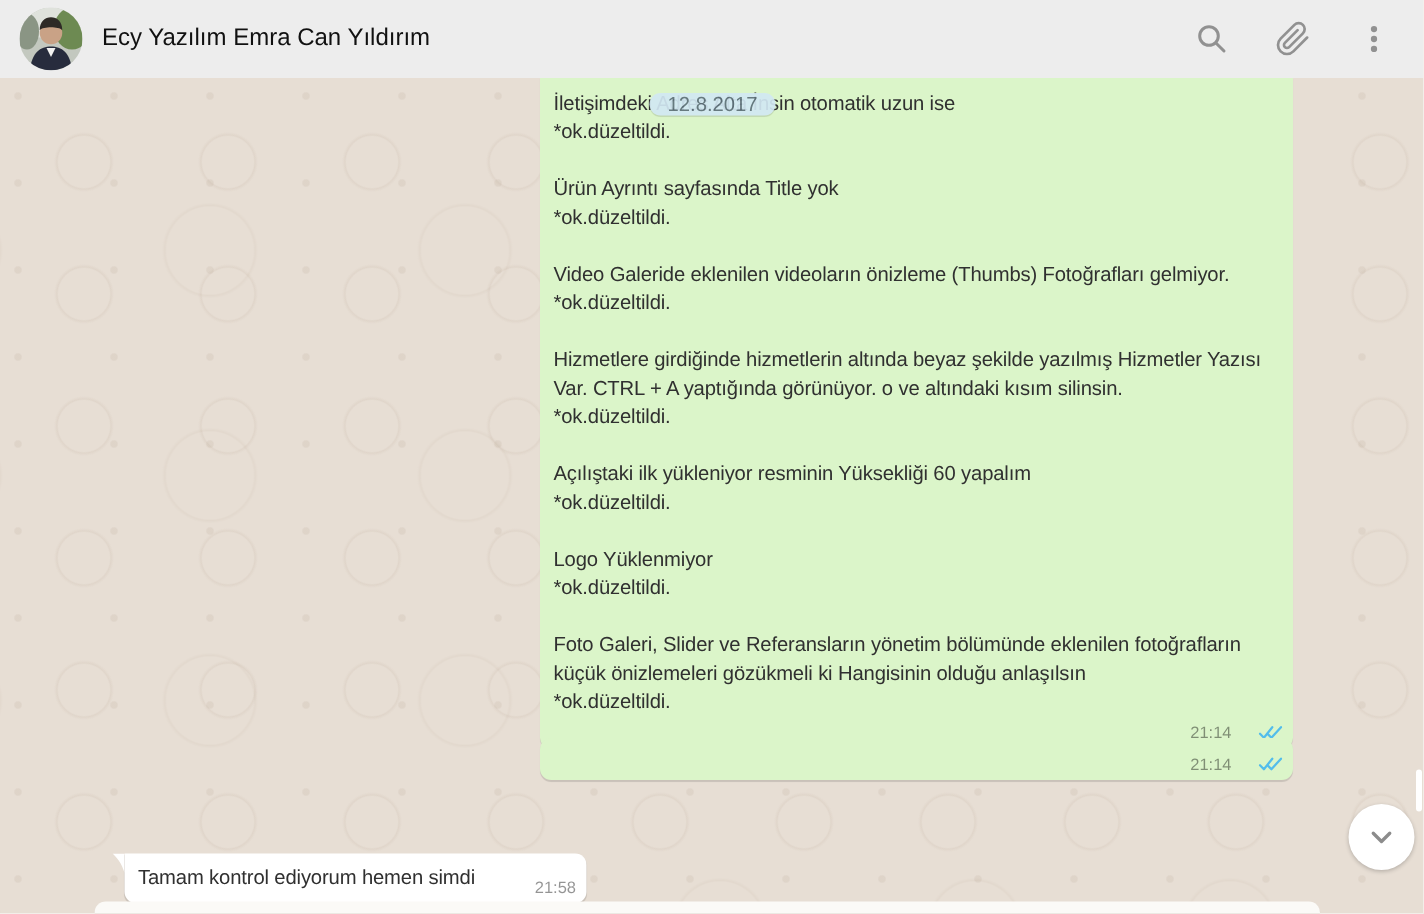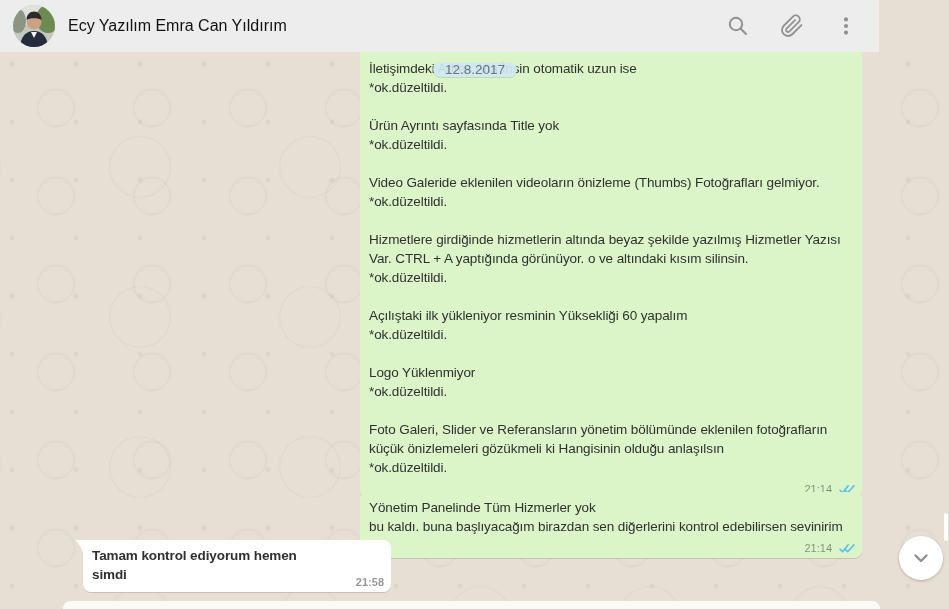--- a/index.html
+++ b/index.html
@@ -1,21 +1,21 @@
 <!DOCTYPE html>
 <html style="--background: #e7ded4; --header: #ededed; --outgoing-bubble: #dbf5c9; --incoming-bubble: #ffffff; --read-ticks: #53bdeb; --date-badge-bg: #d2e8f3; --icon-gray: #919191;"><head>
 <meta charset="utf-8">
 <style>
   * { margin:0; padding:0; box-sizing:border-box; }
   html,body { width:949px; height:609px; overflow:hidden; background:#fff;
               font-family:"Liberation Sans","DejaVu Sans",sans-serif; }
   .app { position:relative; width:949px; height:609px; overflow:hidden; background:var(--background,#e7ded4); }
 
   
-  .header { position:absolute; top:0; left:0; width:879px; height:52px;
+  .header { position:absolute; top:0; left:0; width:949px; height:52px;
             background:var(--header,#ededed); display:flex; align-items:center; z-index:30; }
   .avatar { width:42px; height:42px; border-radius:50%; overflow:hidden; margin-left:13px;
             flex:0 0 auto; cursor:pointer; }
   .avatar svg { display:block; }
   .chat-title { margin-left:13px; font-size:16px; font-weight:500; color:#111; flex:1 1 auto;
                 white-space:nowrap; overflow:hidden; }
   .header-icons { display:flex; align-items:center; gap:16px; margin-right:14px; }
   .icon-btn { width:38px; height:38px; border:none; background:transparent; border-radius:50%;
               display:flex; align-items:center; justify-content:center; cursor:pointer; }
   .icon-btn svg { display:block; }
@@ -31,26 +31,26 @@
 
   .bubble { position:absolute; border-radius:7.5px; box-shadow:0 1px .5px rgba(0,0,0,.13); }
   .bubble .msg-text { font-size:13.5px; letter-spacing:-0.1px; line-height:19px; color:#303030;
                       white-space:pre-wrap; word-wrap:break-word; }
   .out { background:var(--outgoing-bubble,#dbf5c9); }
   .in  { background:var(--incoming-bubble,#ffffff); }
 
   .bubble-big { left:360px; top:0; width:502px; min-height:432px; border-radius:0 0 7.5px 7.5px;
                 padding:7px 9px 22px 9px; }
   .bubble-second { left:360px; top:440px; width:502px; padding:6px 9px 22px 9px; }
-  .bubble-in { left:83px; top:488px; width:308px; padding:6px 64px 8px 9px;
-               border-top-left-radius:0;font-weight:bold; }
+  .bubble-in { left:83px; top:517px; width:308px; padding:6px 64px 8px 9px;
+               border-top-left-radius:0; }
   .tail-in { position:absolute; left:-8px; top:0; width:8px; height:13px; }
   .tail-in path { fill:var(--incoming-bubble,#ffffff); }
 
-  .meta { position:absolute; right:7px; bottom:4px; display:flex; align-items:flex-end; gap:7px; }
+  .meta { position:absolute; right:7px; bottom:4px; display:flex; align-items:flex-start; gap:18px; }
   .meta .time { font-size:11px; color:rgba(0,0,0,.42); }
   .ticks { display:block; }
 
   .bubble-cut { position:absolute; left:63px; top:549px; width:817px; height:8px;
                 background:#fbfaf7; border-radius:7.5px 7.5px 0 0;
                 box-shadow:0 1px .5px rgba(0,0,0,.13); }
 
   .date-badge { position:absolute; left:433px; top:10px; padding:0 12px;
                 background:var(--date-badge-bg,#d2e8f3); opacity:.92; border-radius:7.5px;
                 font-size:13.5px; color:#5d7079; box-shadow:0 1px .5px rgba(0,0,0,.13); z-index:20; }
@@ -129,22 +129,20 @@
       <div class="meta">
         <span class="time">21:14</span>
         <svg class="ticks" width="16" height="11" viewBox="0 0 16 11" fill="none" stroke="#53bdeb" stroke-width="1.5" stroke-linecap="round" stroke-linejoin="round">
           <polyline points="1,6.2 3.6,8.8 9.2,1.8"></polyline>
             <polyline points="6.4,6.6 8.6,8.8 15,1.8"></polyline>
         </svg>
       </div>
     </div>
 
     <div class="bubble out bubble-second">
-      <div class="msg-text">Yönetim Panelinde Tüm Hizmerler yok
-bu kaldı. buna başlıyacağım birazdan sen diğerlerini kontrol edebilirsen sevinirim</div>
       <div class="meta">
         <span class="time">21:14</span>
         <svg class="ticks" width="16" height="11" viewBox="0 0 16 11" fill="none" stroke="#53bdeb" stroke-width="1.5" stroke-linecap="round" stroke-linejoin="round">
           <polyline points="1,6.2 3.6,8.8 9.2,1.8"></polyline>
             <polyline points="6.4,6.6 8.6,8.8 15,1.8"></polyline>
         </svg>
       </div>
     </div>
 
     <div class="bubble in bubble-in">

